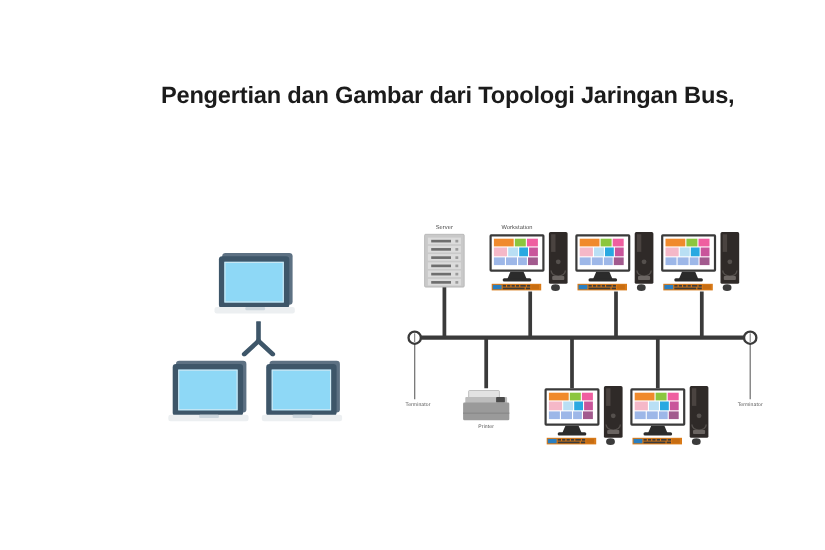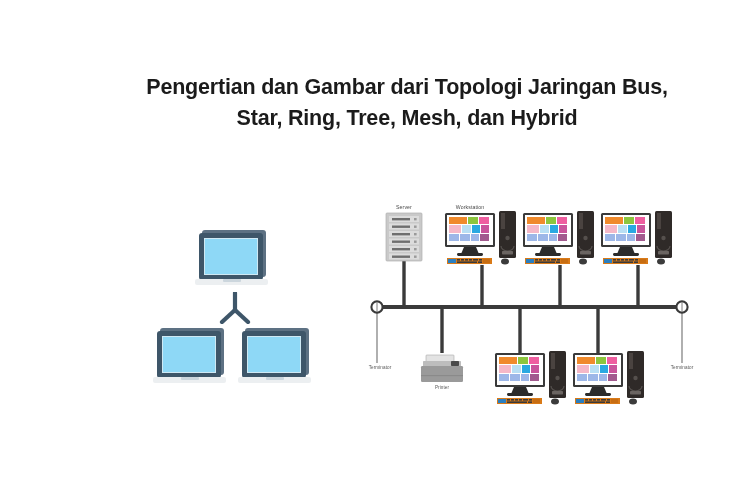--- a/index.html
+++ b/index.html
@@ -80,21 +80,20 @@
   }
   .lbl-sm{font-size:4.6px;color:#5a5a5a;}
 </style>
 </head>
 <body>
 
 <div class="page">
 
   <div class="title-block">
     <div class="title-line">Pengertian dan Gambar dari Topologi Jaringan Bus,</div>
-    <div class="title-line">Star, Ring, Tree, Mesh, dan Hybrid</div>
   </div>
 
   <div class="left-illus">
 
     <div class="laptop" style="left:55px;top:30px;width:72px;height:58px;">
       <div class="lid-shadow" style="left:5px;top:0px;width:64px;height:47px;"></div>
       <div class="lid" style="left:2px;top:3px;width:64px;height:47px;"></div>
       <div class="screen" style="left:7px;top:8px;width:54px;height:37px;"></div>
       <div class="base" style="left:-2px;top:49px;width:73px;height:6px;"></div>
       <div class="notch" style="left:26px;top:49px;width:18px;height:3px;"></div>

